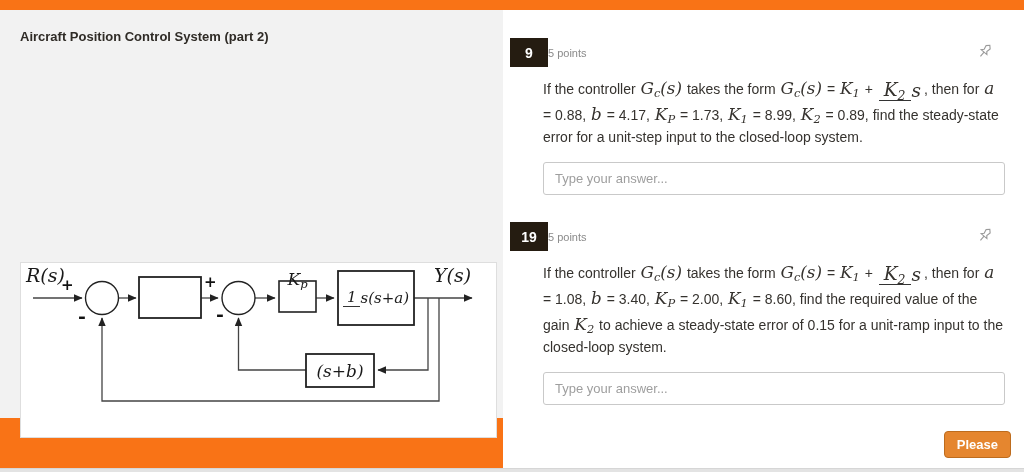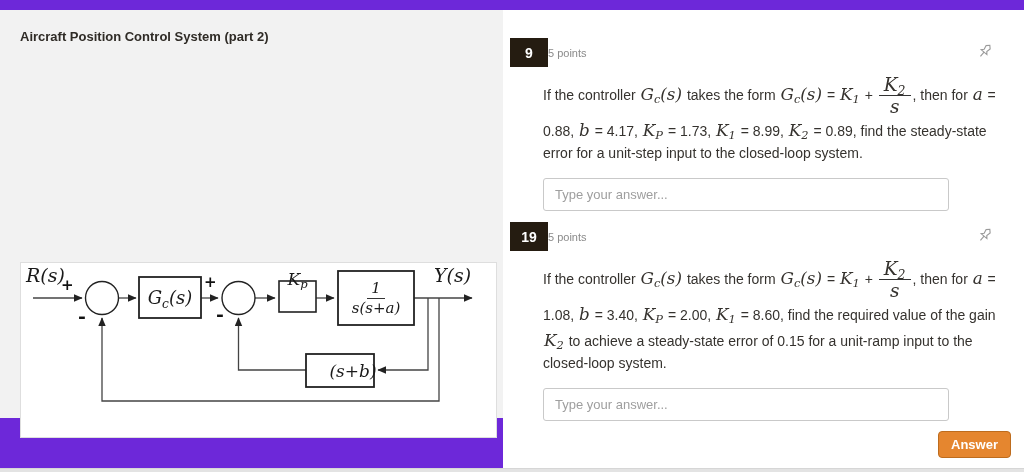--- a/index.html
+++ b/index.html
@@ -1,67 +1,67 @@
 <!DOCTYPE html>
 <html><head>
 <meta charset="utf-8">
 <style>
   * { margin:0; padding:0; box-sizing:border-box; }
   html,body { width:1024px; height:472px; overflow:hidden; background:#ffffff;
               font-family:"Liberation Sans", sans-serif; }
-  .page { position:relative; width:1024px; height:472px; background:#6d28d9; }
+  .page { position:relative; width:1024px; height:472px; background:#f97316; }
 
   
   .left-panel { position:absolute; left:0; top:10px; width:503px; height:408px;
                 background:var(--panel_bg,#f2f2f2); }
   .ex-title { margin:19px 20px 0 20px; font-size:13px; font-weight:bold; color:#2f2b26; }
   .ex-para { margin:24px 18px 0 20px; font-size:18.5px; line-height:1.28; color:#2b2b2b; width:468px; }
   .ex-para.second { margin-top:26px; }
 
   
   .mv { font-family:"DejaVu Serif", serif; font-style:italic; white-space:nowrap; padding:0 1px; }
   .mv sub { font-size:0.68em; font-style:italic; line-height:0; vertical-align:-0.3em; }
-  .frac { display:inline-flex; flex-direction:column; align-items:center; vertical-align:middle;
+  .frac { display:inline-flex; align-items:center; vertical-align:middle;
           line-height:1.05; margin:0 2px; text-align:center; }
   .frac .num { border-bottom:1px solid #333; padding:0 4px 1px 4px; }
   .frac .den { padding-top:1px; }
 
   
   .diagram { position:absolute; left:20px; top:252px; width:477px; height:176px;
              background:#ffffff; border:1px solid #dedede; }
   .diagram svg { position:absolute; left:0; top:0; }
   .dlab { position:absolute; color:#1a1a1a; }
   .dlab .mv { padding:0; }
   .lab-r   { left:5px;  top:1px;  font-size:19px; }
   .lab-y   { left:413px; top:1px; font-size:19px; }
   .lab-box { display:flex; align-items:center; justify-content:center; }
   .lab-gc  { left:118px; top:14px; width:62px; height:41px; font-size:18px; }
   .lab-kp  { left:258px; top:0; width:37px; height:31px; font-size:17px;justify-content:center; }
   .lab-plant { left:317px; top:8px; width:76px; height:54px; font-size:15px; }
-  .lab-sb  { left:298px; top:91px; width:68px; height:33px; font-size:17px; }
+  .lab-sb  { left:285px; top:91px; width:68px; height:33px; font-size:17px; }
   .sign { position:absolute; font-weight:bold; color:#111; font-family:"DejaVu Serif",serif; }
   .plus1  { left:40px;  top:13px; font-size:15px; }
   .minus1 { left:57px;  top:42px; font-size:19px; }
   .plus2  { left:183px; top:10px; font-size:15px; }
   .minus2 { left:195px; top:40px; font-size:19px; }
 
   
   .right-panel { position:absolute; left:503px; top:10px; width:521px; height:458px; background:#fff; }
   .question { position:absolute; left:7px; width:500px; }
   .question.q0 { top:28px; }
   .question.q1 { top:212px; }
   .q-header { display:flex; align-items:center; }
   .q-badge { width:38px; height:29px; background:var(--badge_bg,#251c11); color:#fff;
              font-size:14px; font-weight:bold; display:flex; align-items:center; justify-content:center; }
   .q-points { font-size:11px; color:#8a8a8a; }
   .pin { position:absolute; right:16px; top:4px; width:18px; height:18px; cursor:pointer; }
   .q-text { margin:8px 4px 0 33px; font-size:14px; line-height:1.55; color:#35322e; }
   .q-text .mv { font-size:1.2em; }
   .q-text .frac { font-size:1.1em; }
-  .answer { display:block; margin:13px 0 0 33px; width:406px; height:33px;
+  .answer { display:block; margin:13px 0 0 33px; width:462px; height:33px;
             border:1px solid #c9c9c9; border-radius:3px; background:#fff;
             font-size:13px; color:#333; padding:0 11px; outline:none;
             font-family:"Liberation Sans", sans-serif; }
   .answer::placeholder { color:#9e9e9e; }
 
   .submit-btn { position:absolute; right:13px; top:421px; height:27px; padding:0 12px;
                 background:var(--accent,#e5862f); border:1px solid #bd6c1e; border-radius:4px;
                 color:#fff; font-size:13px; font-weight:bold; cursor:pointer;
                 font-family:"Liberation Sans", sans-serif; }
 
@@ -98,23 +98,20 @@
           <circle cx="81" cy="35" r="16.5" stroke-width="1.4"></circle>
           <circle cx="217.5" cy="35" r="16.5" stroke-width="1.4"></circle>
           <rect x="118" y="14" width="62" height="41" stroke-width="1.8"></rect>
           <rect x="258" y="18" width="37" height="31" stroke-width="1.6"></rect>
           <rect x="317" y="8" width="76" height="54" stroke-width="1.8"></rect>
           <rect x="285" y="91" width="68" height="33" stroke-width="1.8"></rect>
         </g>
       </svg>
       <div class="dlab lab-r"><span class="mv">R(s)</span></div>
       <div class="dlab lab-y"><span class="mv">Y(s)</span></div>
-      <div class="dlab lab-box lab-gc">
-          <span class="mv">G<sub>c</sub>(s)</span>
-        </div>
       <div class="dlab lab-box lab-kp">
           <span class="mv">K<sub>p</sub></span>
         </div>
       <div class="dlab lab-box lab-plant">
           <span class="frac">
             <span class="num"><span class="mv">1</span></span>
             <span class="den"><span class="mv">s(s+a)</span></span>
           </span>
         </div>
       <div class="dlab lab-box lab-sb">
@@ -158,17 +155,17 @@
           <line x1="12" y1="14" x2="12" y2="21.5"></line>
         </g>
       </svg>
       <div class="q-text">If the controller <span class="mv">G<sub>c</sub>(s)</span> takes the form <span class="mv">G<sub>c</sub>(s)</span> = <span class="mv">K<sub>1</sub></span> + <span class="frac">
             <span class="num"><span class="mv">K<sub>2</sub></span></span>
             <span class="den"><span class="mv">s</span></span>
           </span>, then for <span class="mv">a</span> = 1.08,  <span class="mv">b</span> = 3.40,  <span class="mv">K<sub>P</sub></span> = 2.00,  <span class="mv">K<sub>1</sub></span> = 8.60,  find the required value of the gain <span class="mv">K<sub>2</sub></span> to achieve a steady-state error of 0.15 for a unit-ramp input to the closed-loop system.</div>
       <input class="answer" type="text" placeholder="Type your answer..." style="">
     </div>
 
-    <button class="submit-btn">Answer</button>
+    <button class="submit-btn">Please</button>
   </div>
 
   <div class="bottom-bar"></div>
 </div>
 
 </body></html>

